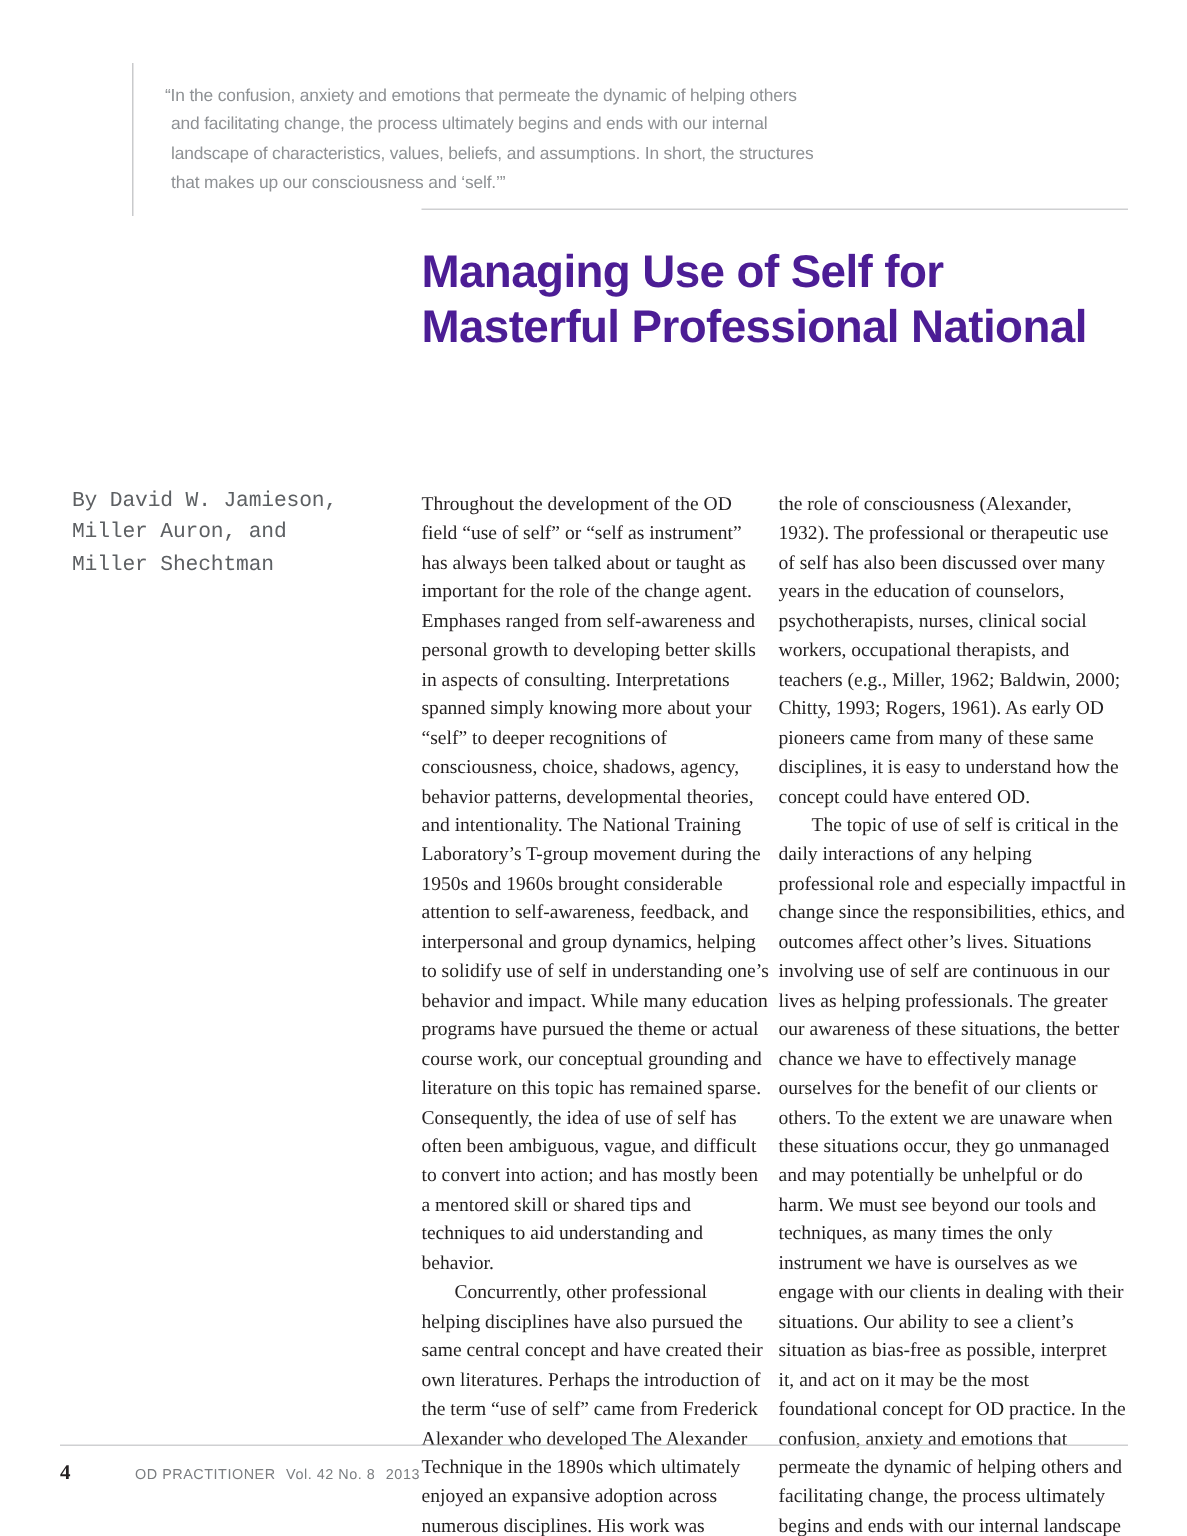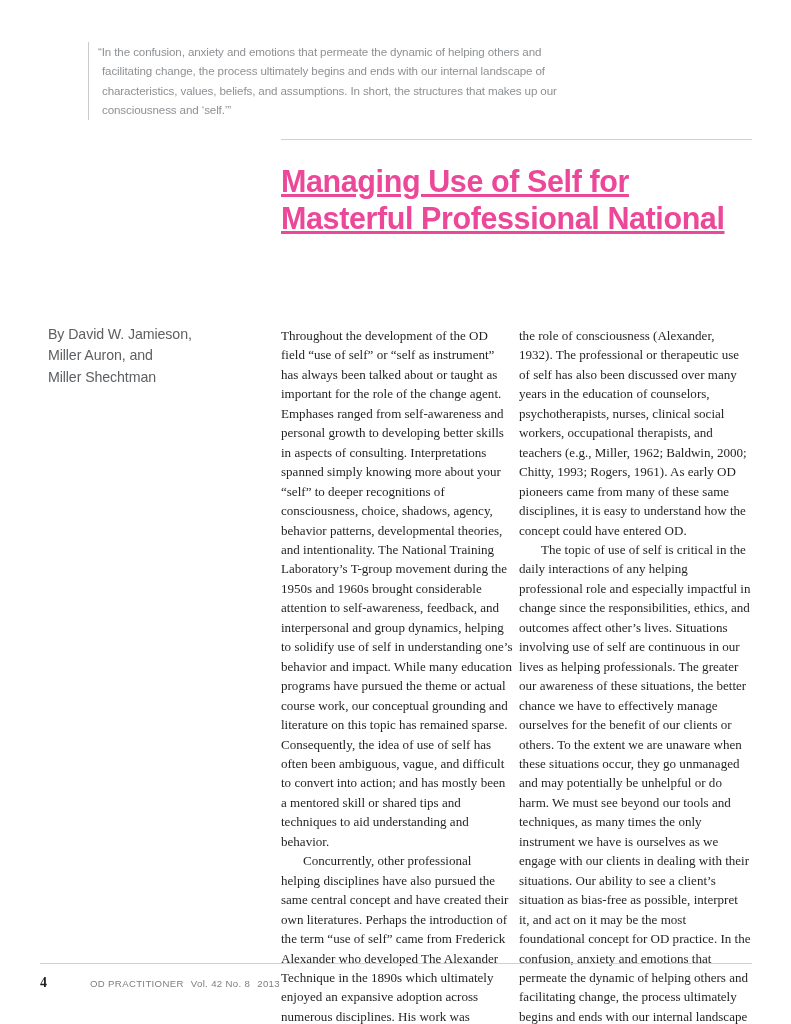--- a/index.html
+++ b/index.html
@@ -22,21 +22,21 @@
   .pullquote {
     position: absolute;
     left: 48px;
     top: 26px;
     width: 470px;
     padding-left: 13px;
     border-left: 1px solid #c9cacc;
     box-sizing: border-box;
   }
   .pullquote p {
-    margin: 0;
+    margin: 12px;
     font-family: "Liberation Sans", "DejaVu Sans", sans-serif;
     font-size: 11.6px;
     line-height: 19.4px;
     color: #8e9194;
     letter-spacing: -0.12px;
     text-indent: -4px;
   }
 
   
   .title-rule {
@@ -54,35 +54,34 @@
     left: 281px;
     top: 163px;
     width: 480px;
   }
   .title h1 {
     margin: 0;
     font-family: "Liberation Sans", "DejaVu Sans", sans-serif;
     font-weight: bold;
     font-size: 30.5px;
     line-height: 37px;
-    color: #ec4899;
+    color: #4c1d95;
     letter-spacing: -0.4px;
-    text-decoration: underline;
   }
   .title h1 .line {
     display: block;
   }
 
   
   .byline {
     position: absolute;
     left: 48px;
     top: 324px;
     width: 215px;
-    font-family: Liberation Sans, sans-serif;
+    font-family: Liberation Mono, monospace;
     font-size: 14.2px;
     line-height: 21.3px;
     color: #5d6063;
     letter-spacing: -0.1px;
   }
   .byline .line {
     display: block;
   }
 
   

